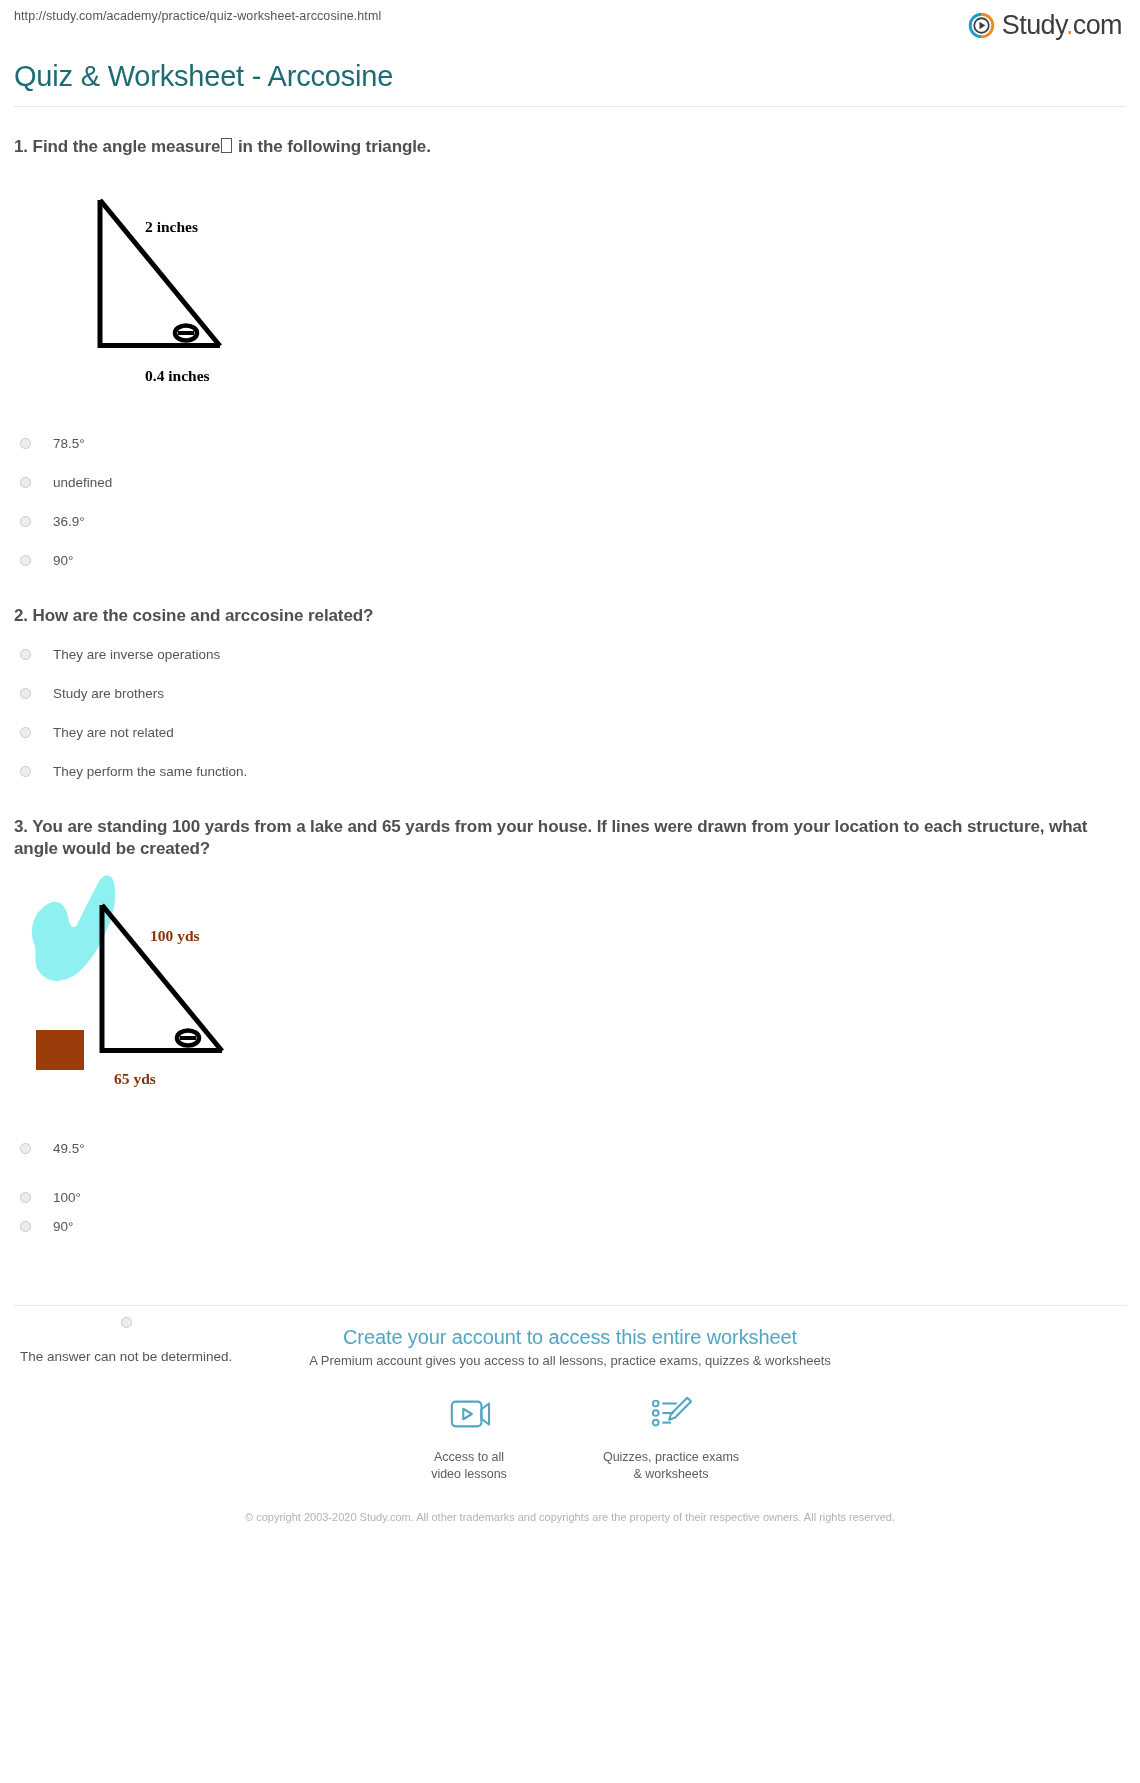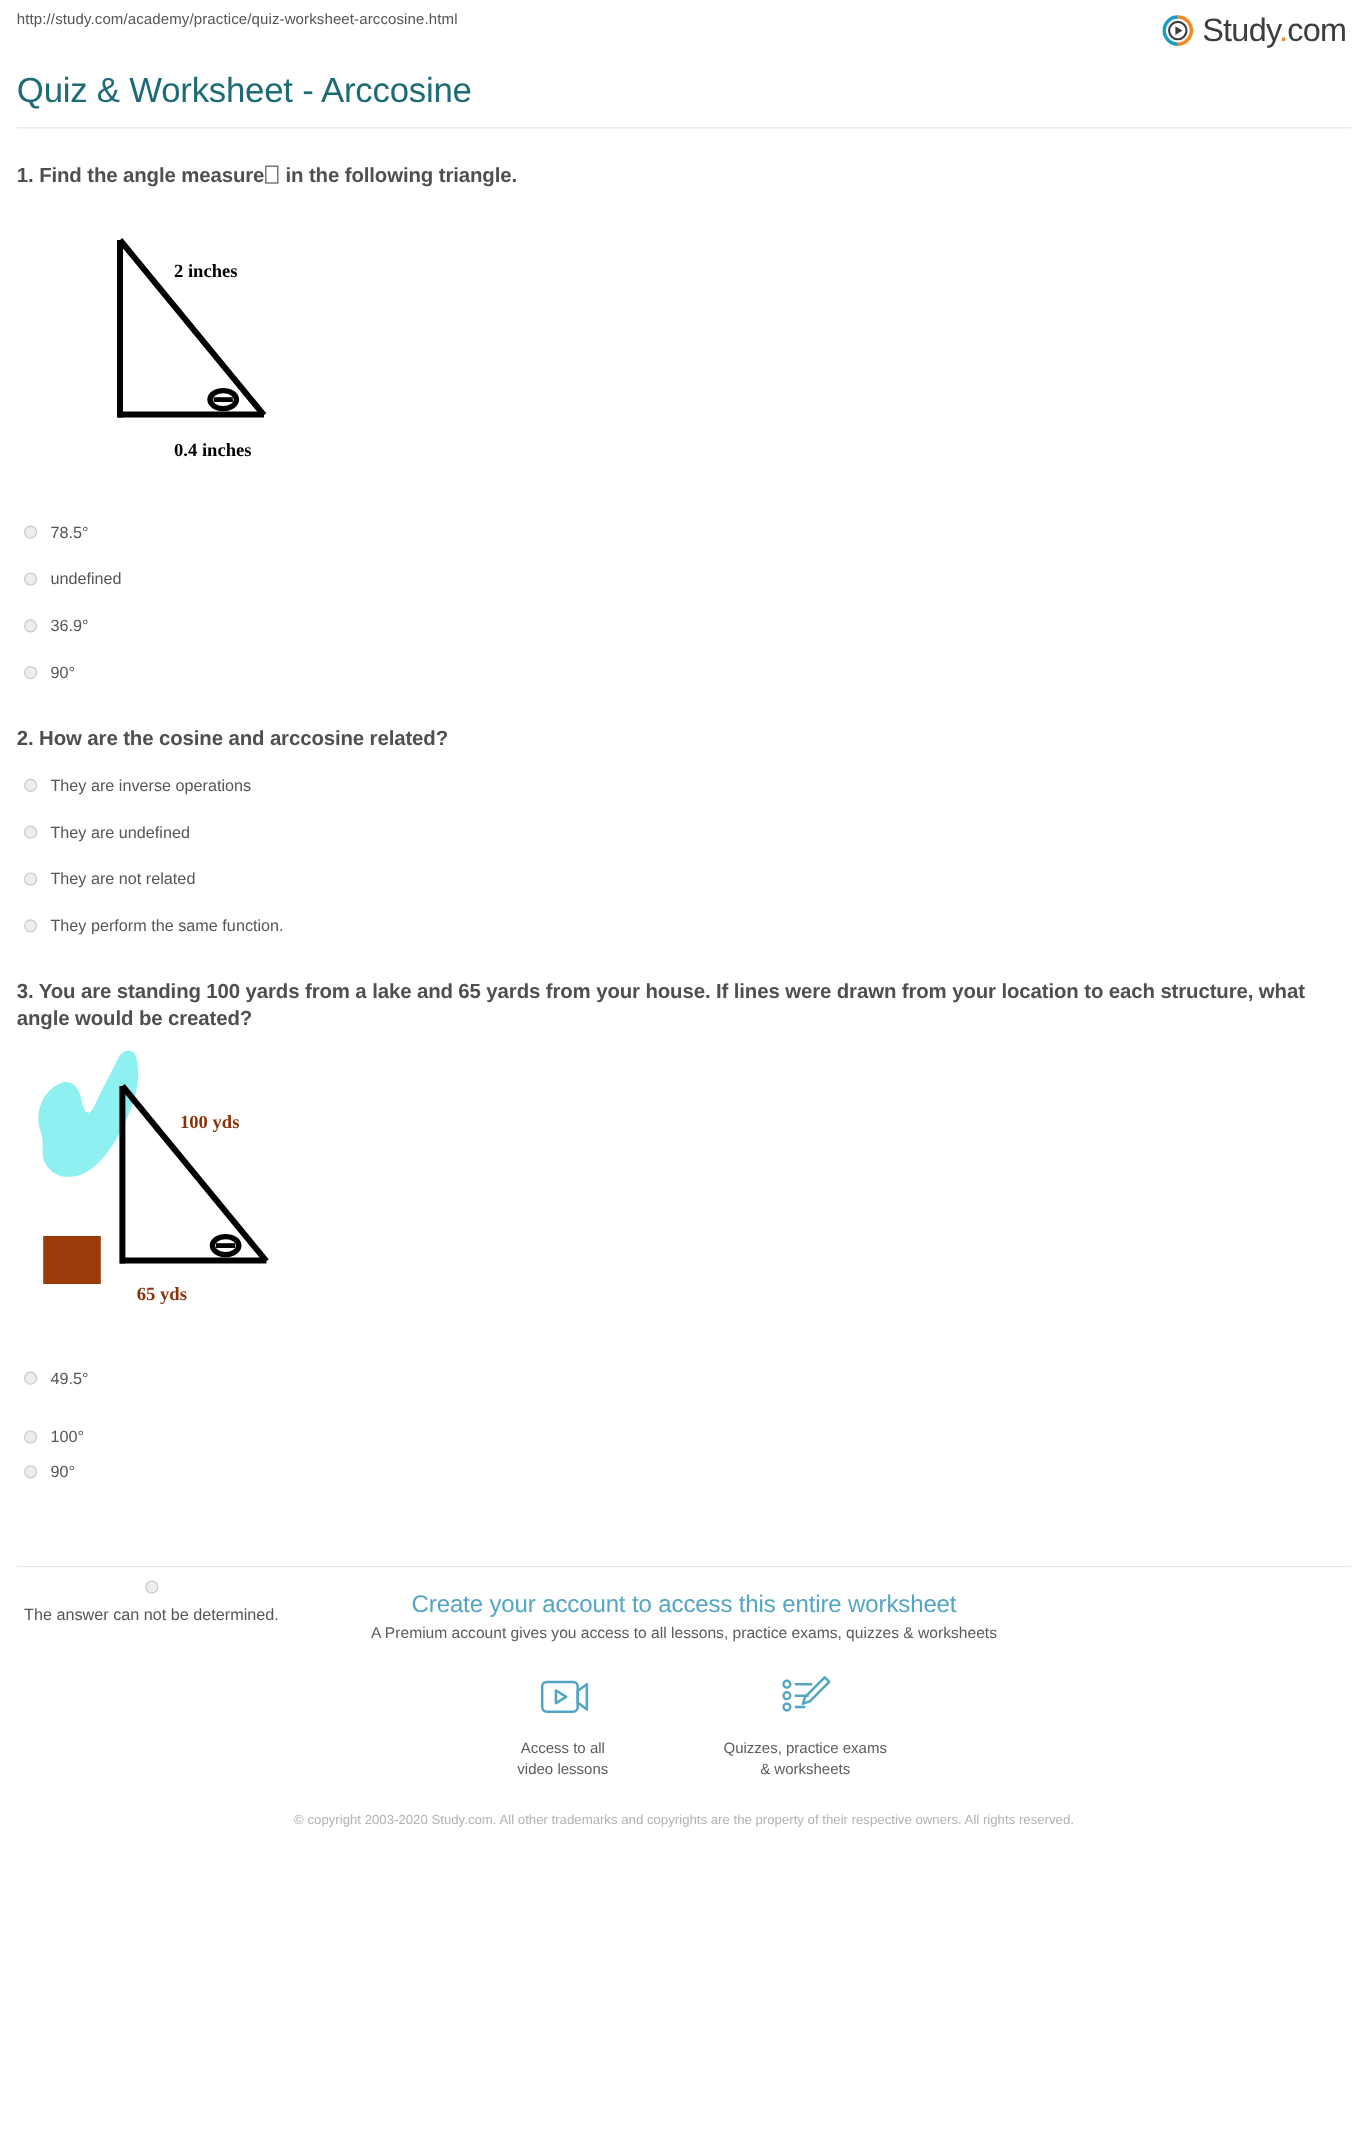--- a/index.html
+++ b/index.html
@@ -92,21 +92,21 @@
     border: 1px solid #555;
     vertical-align: -1px;
     margin: 0 1px;
   }
 
   .opt {
     position: absolute;
     left: 20px;
     display: flex;
     align-items: center;
-    gap: 11px;
+    gap: 22px;
     font-size: 13.5px;
     font-weight: 400;
     color: #555555;
     line-height: 1;
   }
   .radio {
     width: 11px;
     height: 11px;
     border-radius: 50%;
     border: 1px solid #c9c9c9;
@@ -260,21 +260,21 @@
 </div>
 
 <div class="q-text q2">2. How are the cosine and arccosine related?</div>
 
 <div class="opt" style="top:648px;">
   <span class="radio"></span>
   <span>They are inverse operations</span>
 </div>
 <div class="opt" style="top:687px;">
   <span class="radio"></span>
-  <span>They are undefined</span>
+  <span>Study are brothers</span>
 </div>
 <div class="opt" style="top:726px;">
   <span class="radio"></span>
   <span>They are not related</span>
 </div>
 <div class="opt" style="top:765px;">
   <span class="radio"></span>
   <span>They perform the same function.</span>
 </div>
 

